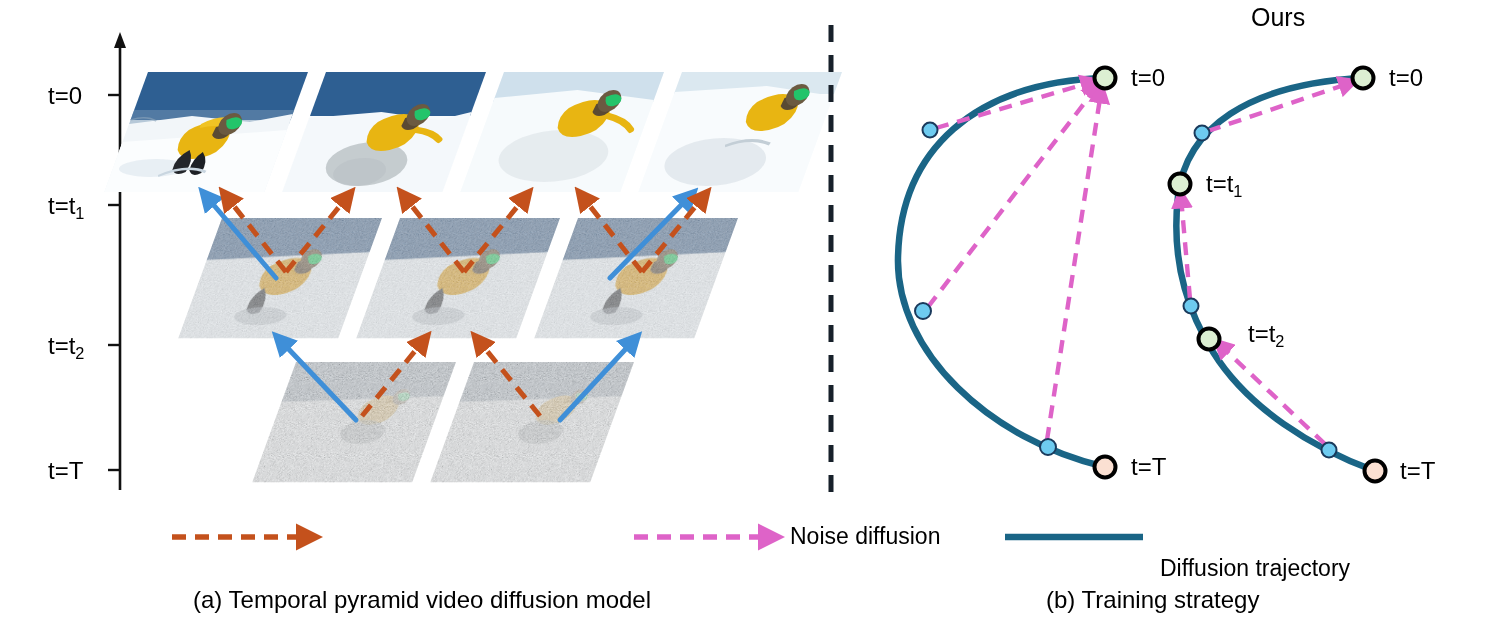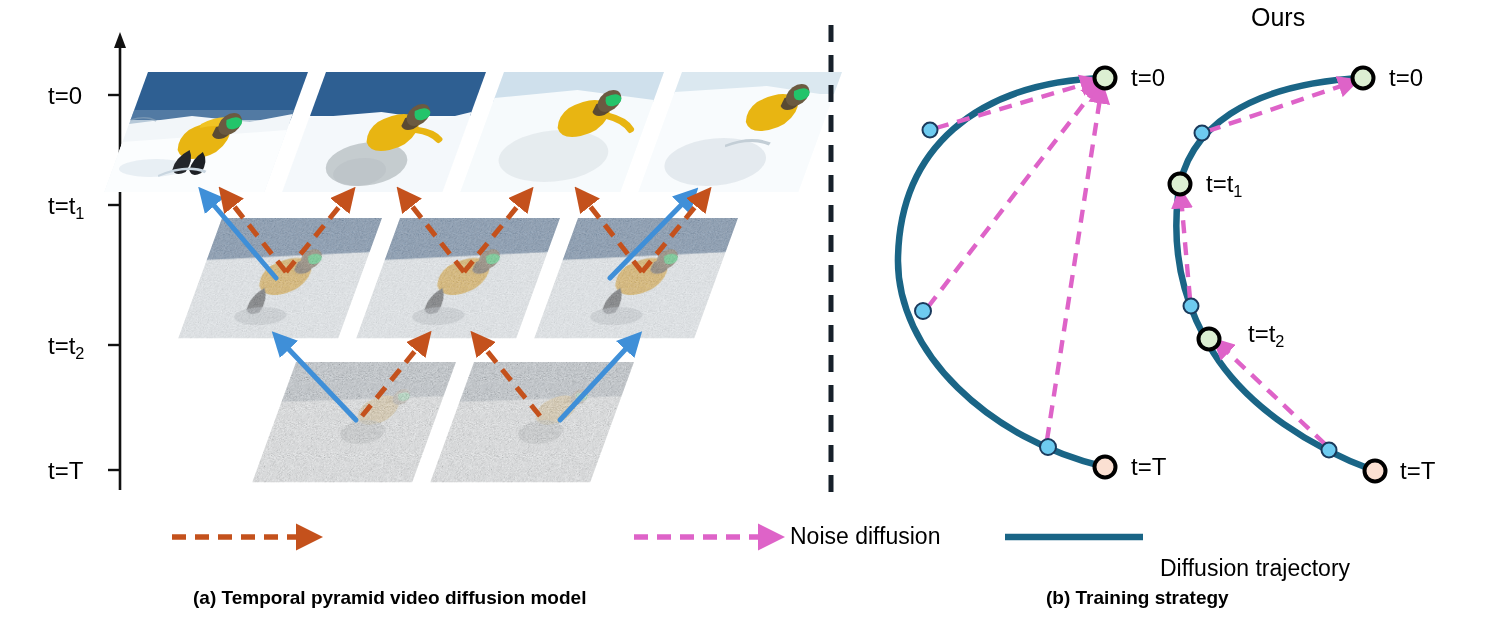--- a/index.html
+++ b/index.html
@@ -6,21 +6,21 @@
   body{width:1491px;height:637px;position:relative;overflow:hidden;
        font-family:"Liberation Sans",sans-serif;color:#000;}
   .fig{position:absolute;inset:0;}
   svg.layer{position:absolute;left:0;top:0;width:1491px;height:637px;overflow:visible;}
   .txt{position:absolute;white-space:nowrap;line-height:1;}
   .ttl{font-size:25px;}
   .axlab{font-size:24px;}
   .panhdr{font-size:25px;}
   .nodelab{font-size:24px;}
   .leglab{font-size:23px;}
-  .caption{font-size:19px;font-weight:bold;}
+  .caption{font-size:24px;}
   .sub{font-size:0.68em;vertical-align:-0.30em;}
 </style>
 </head>
 <body>
 
 <div class="fig">
 
   <svg class="layer" viewBox="0 0 1491 637">
     <defs>
 

